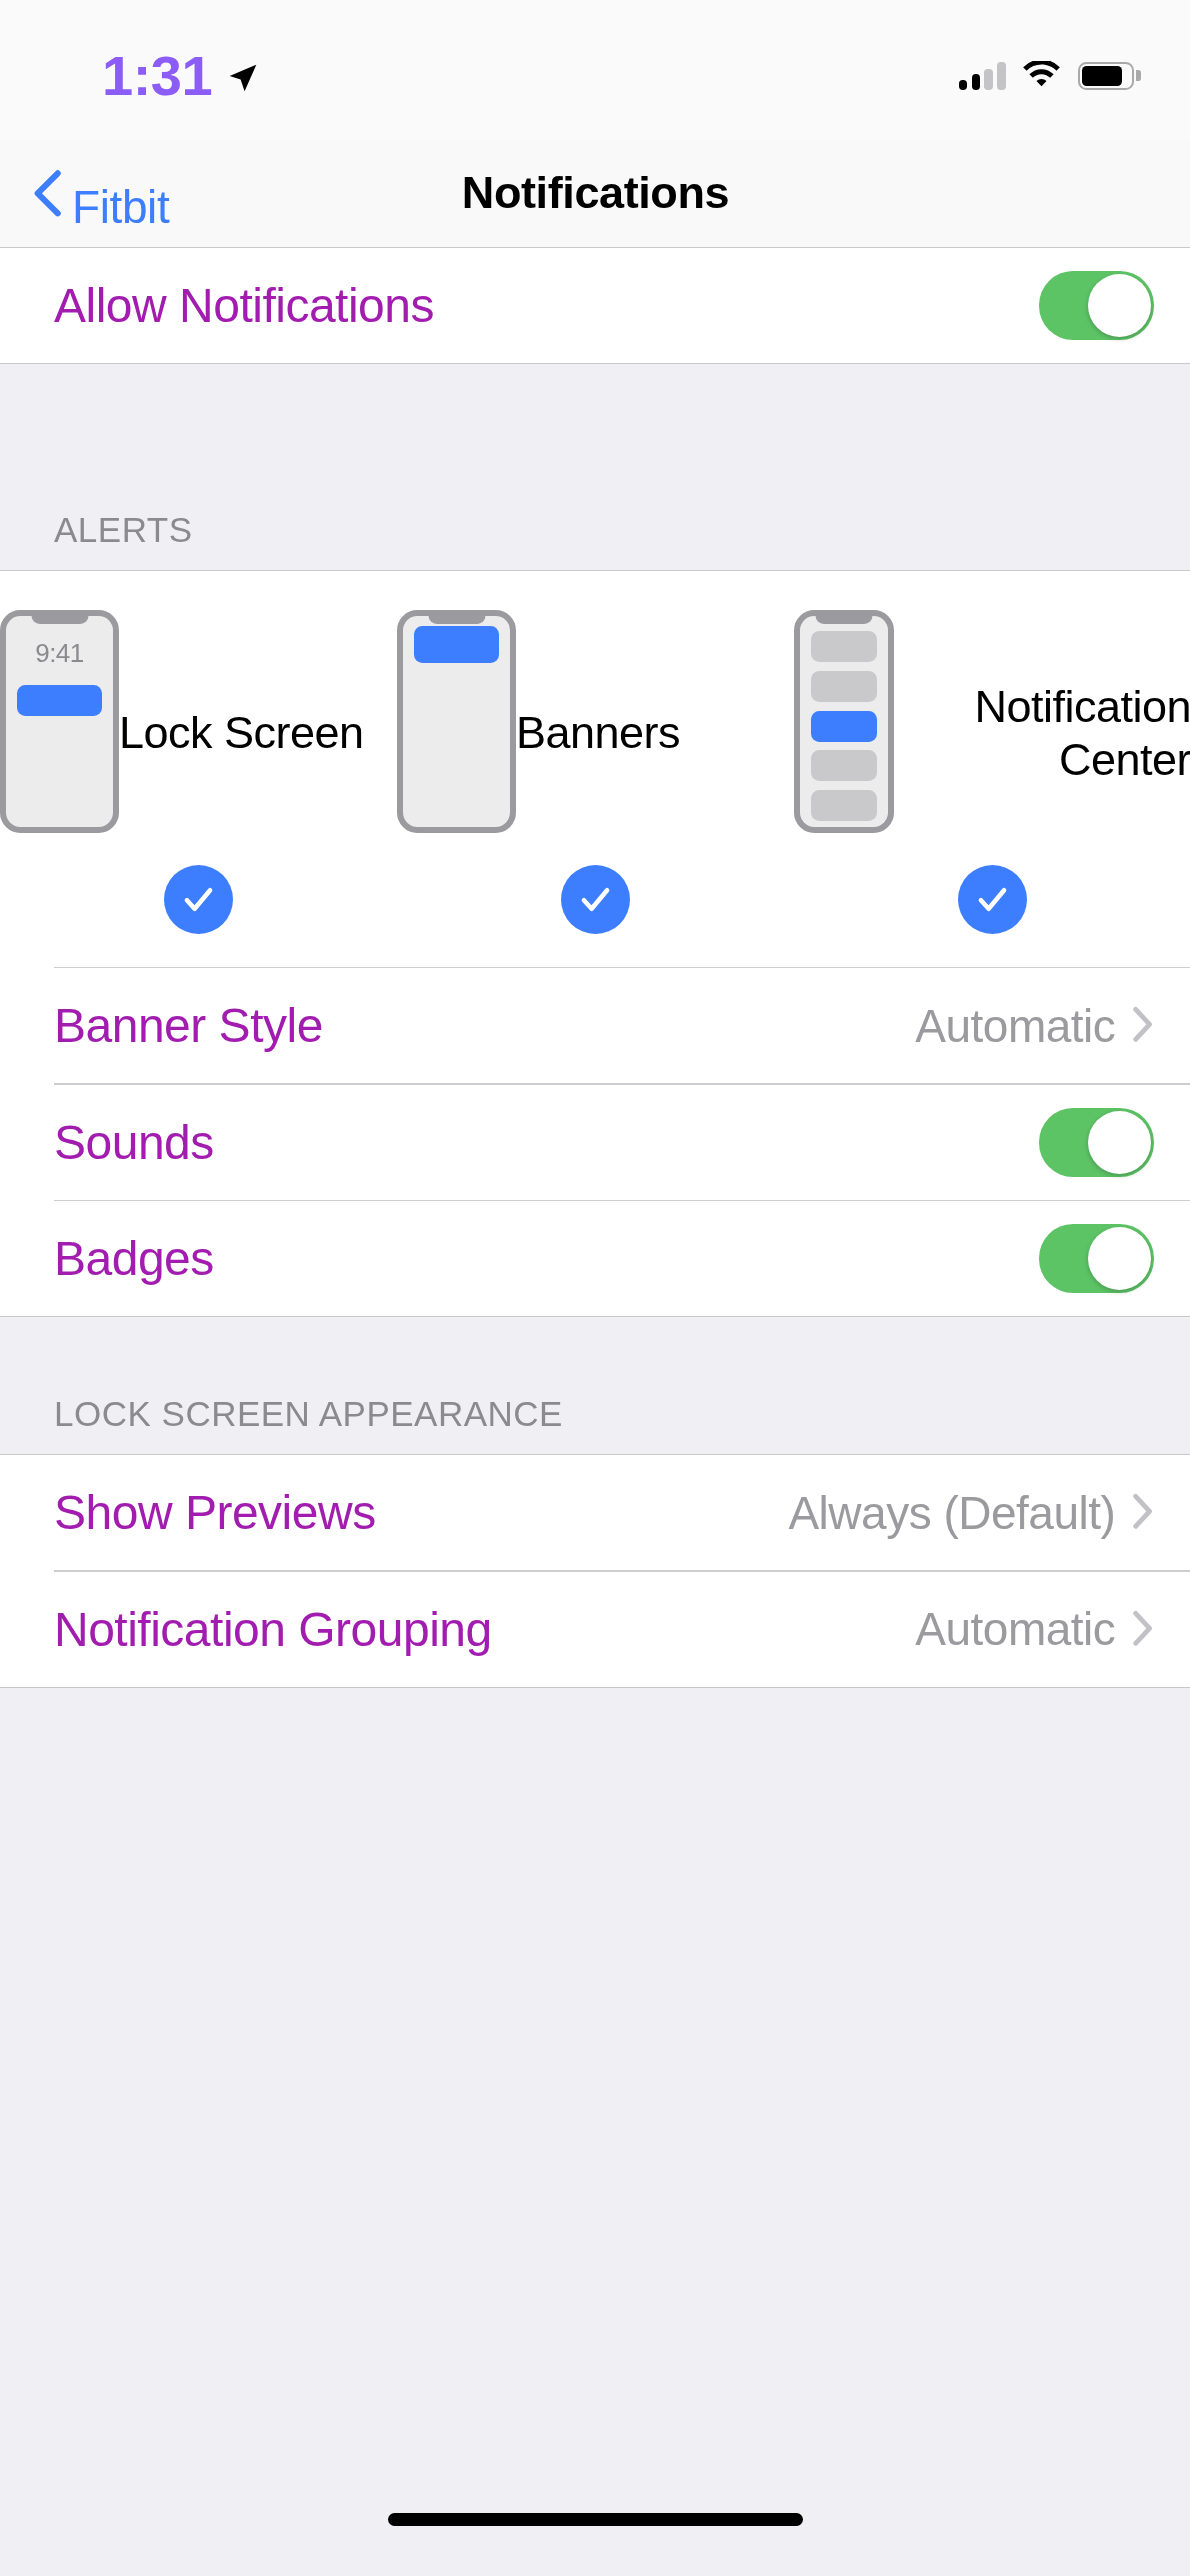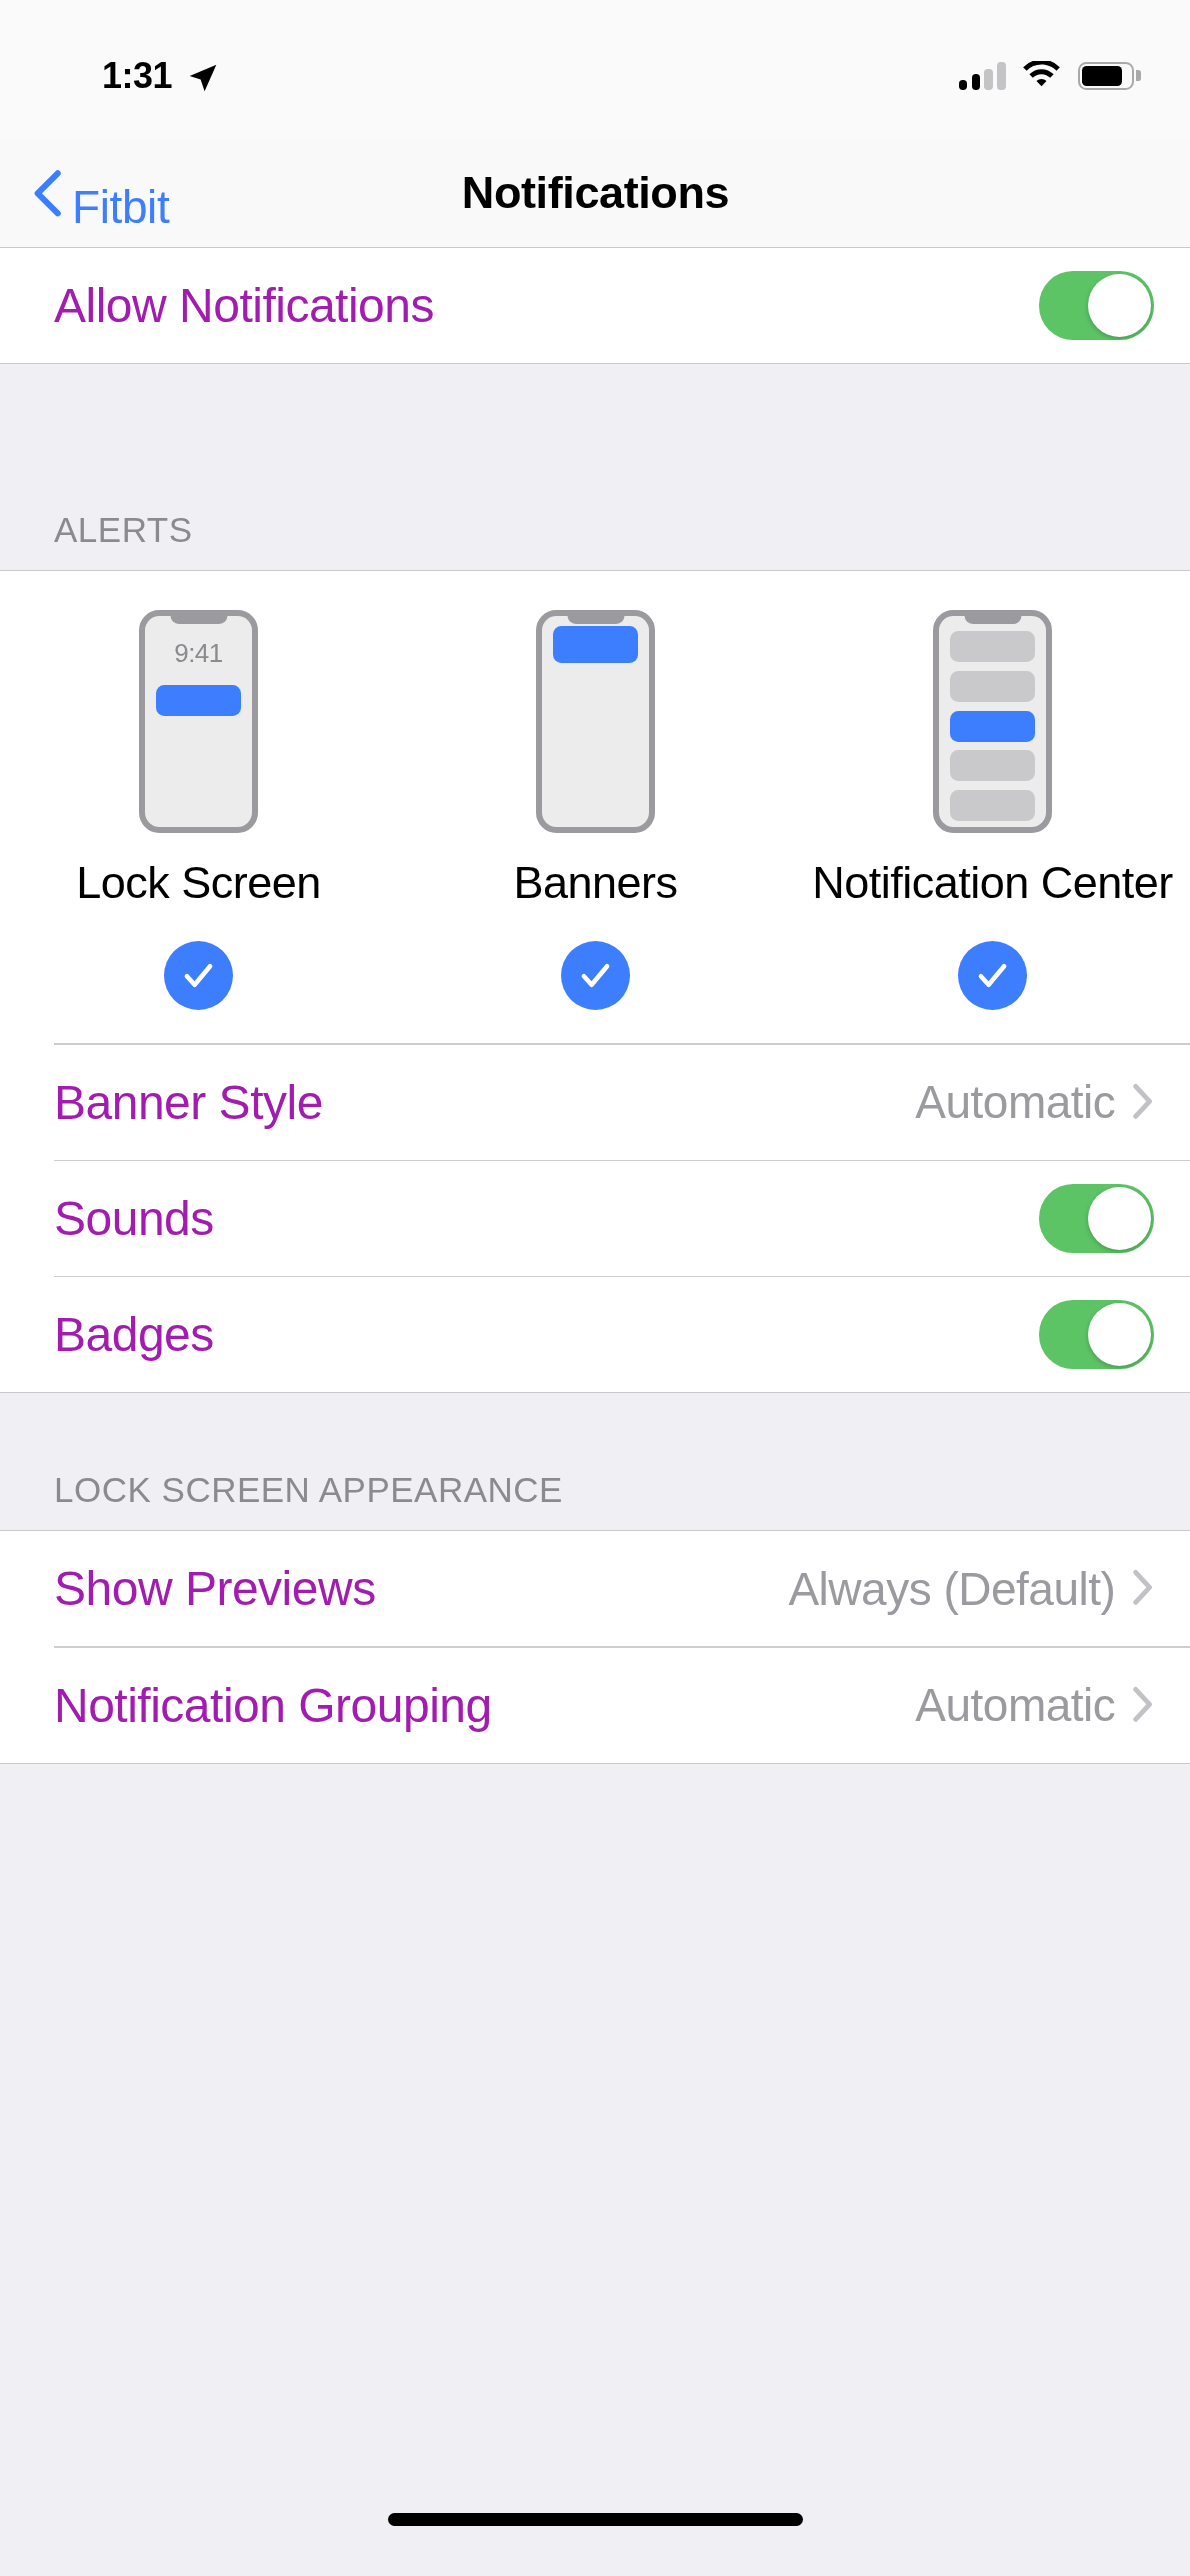--- a/index.html
+++ b/index.html
@@ -11,21 +11,21 @@
   }
   #screen { position:relative; width:1191px; height:2576px; overflow:hidden; background:#EFEFF4; }
 
   
   .statusbar{
     position:relative; height:139px; background:#FAFAFA;
     display:flex; align-items:center; justify-content:space-between;
     padding:0 57px 0 0;
   }
   .sb-left{ display:flex; align-items:center; gap:15px; padding-left:102px; padding-top:13px; }
-  .sb-time{ font-size:36px; font-weight:600; color:#000000; letter-spacing:-0.5px; line-height:1; }
+  .sb-time{ font-size:56px; font-weight:600; color:#8b5cf6; letter-spacing:-0.5px; line-height:1; }
   .sb-loc{ display:block; width:32px; height:32px; margin-top:3.7px; }
   .sb-right{ display:flex; align-items:center; gap:16.7px; padding-top:13px; }
   .signal{ display:flex; align-items:flex-end; gap:4.6px; height:28px; }
   .signal i{ display:block; width:8.3px; border-radius:3.7px; background:#000; }
   .signal i:nth-child(1){ height:10.2px; }
   .signal i:nth-child(2){ height:16px; }
   .signal i:nth-child(3){ height:21.3px; background:#C4C4C6; }
   .signal i:nth-child(4){ height:28px; background:#C4C4C6; }
   .wifi{ width:39px; height:30px; }
   .battery{ position:relative; width:56px; height:28px; }
@@ -88,21 +88,21 @@
   .sect .hdr{
     font-size:35px; color:#8A8A8F; letter-spacing:0.5px;
     padding:0 0 20.4px 54px;
   }
   .sect.alerts{ height:208px; display:flex; flex-direction:column; justify-content:flex-end; }
   .sect.lsa{ height:139px; display:flex; flex-direction:column; justify-content:flex-end; }
 
   
   .alertpick{ background:#fff; padding:39px 0 0; }
   .alert-cols{ display:flex; }
-  .alert-col{ flex:1; display:flex; flex-direction:column; align-items:center; cursor:pointer; }
+  .alert-col{ flex:1; display:flex; align-items:center; cursor:pointer; }
 
   .phone{
     position:relative; width:119px; height:223px;
     border:6.5px solid #9A9A9F; border-radius:20.4px;
     background:#ECECEC; overflow:hidden;
   }
   .phone .notch{
     position:absolute; top:-3.7px; left:50%; transform:translateX(-50%);
     width:57px; height:12px; background:#9A9A9F;
     border-radius:0 0 8.3px 8.3px;

